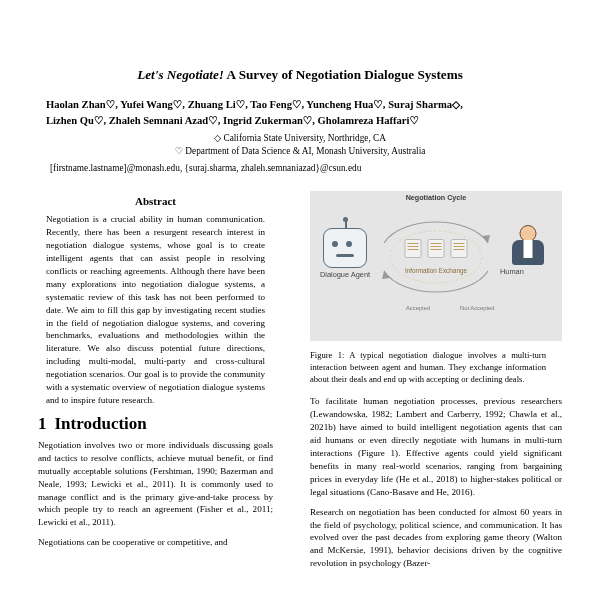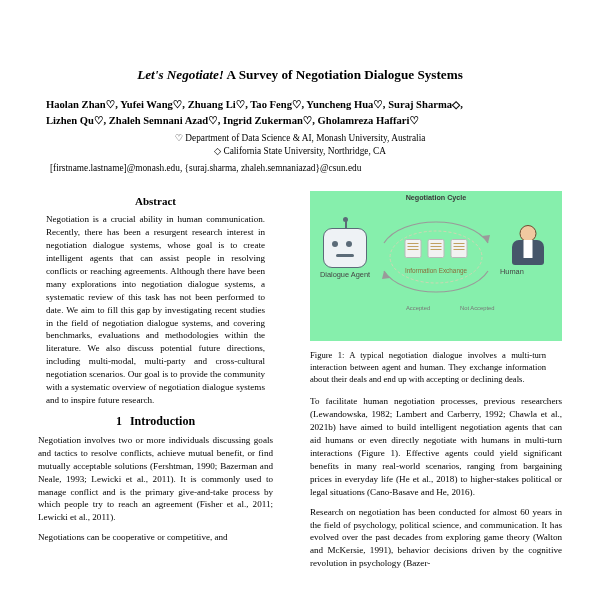--- a/index.html
+++ b/index.html
@@ -59,24 +59,23 @@
     width: 252px;
     box-sizing: border-box;
   }
   .section-head {
     text-align: center;
     font-size: 11px;
     font-weight: bold;
     margin: 4px 0 6px 0;
   }
   .numbered-head {
-    font-size: 12px;
+    font-size: 17px;
     font-weight: bold;
     margin: 4px 0 5px 0;
-    text-align: center;
   }
   .numbered-head .num {
     margin-right: 8px;
   }
   p.body {
     font-size: 9.1px;
     line-height: 1.42;
     text-align: justify;
     margin: 0 0 7px 0;
     hyphens: auto;
@@ -89,21 +88,21 @@
   }
   
   .figure {
     width: 100%;
     box-sizing: border-box;
   }
   .fig-canvas {
     position: relative;
     width: 252px;
     height: 150px;
-    background: #86efac;
+    background: #e5e5e5;
   }
   .fig-title {
     position: absolute;
     top: 2px;
     left: 0;
     width: 100%;
     text-align: center;
     font-size: 7.2px;
     font-weight: bold;
     font-family: "Liberation Sans", sans-serif;
@@ -290,22 +289,22 @@
     <span class="italic">Let's Negotiate!</span>
     <span>A Survey of Negotiation Dialogue Systems</span>
   </div>
 
   <div class="authors">
     <div>Haolan Zhan♡, Yufei Wang♡, Zhuang Li♡, Tao Feng♡, Yuncheng Hua♡, Suraj Sharma◇,</div>
     <div>Lizhen Qu♡, Zhaleh Semnani Azad♡, Ingrid Zukerman♡, Gholamreza Haffari♡</div>
   </div>
 
   <div class="affil">
+    <div>◇ California State University, Northridge, CA</div>
     <div>♡ Department of Data Science &amp; AI, Monash University, Australia</div>
-    <div>◇ California State University, Northridge, CA</div>
   </div>
 
   <div class="emails">[firstname.lastname]@monash.edu, {suraj.sharma, zhaleh.semnaniazad}@csun.edu</div>
 
   <div class="columns">
 
     <div class="col">
       <div class="section-head">Abstract</div>
       <p class="abstract">Negotiation is a crucial ability in human communication. Recently, there has been a resurgent research interest in negotiation dialogue systems, whose goal is to create intelligent agents that can assist people in resolving conflicts or reaching agreements. Although there have been many explorations into negotiation dialogue systems, a systematic review of this task has not been performed to date. We aim to fill this gap by investigating recent studies in the field of negotiation dialogue systems, and covering benchmarks, evaluations and methodologies within the literature. We also discuss potential future directions, including multi-modal, multi-party and cross-cultural negotiation scenarios. Our goal is to provide the community with a systematic overview of negotiation dialogue systems and to inspire future research.</p>
 

